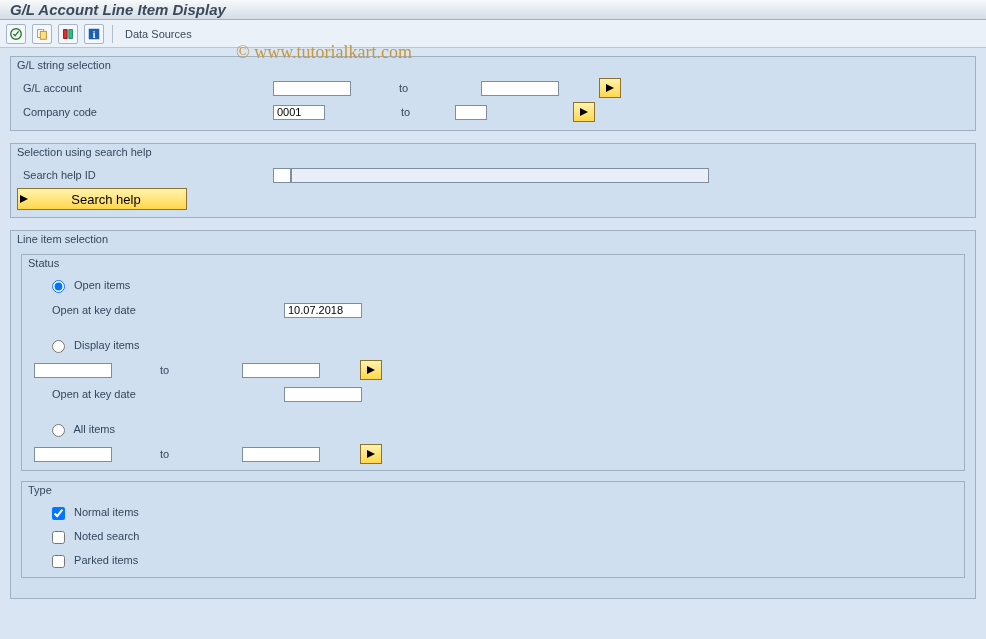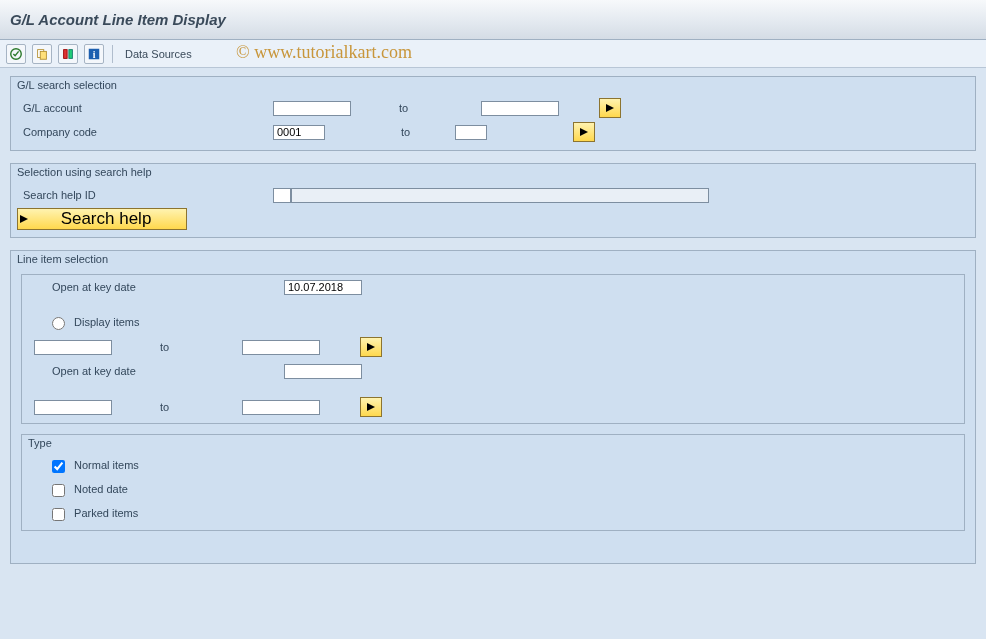--- a/index.html
+++ b/index.html
@@ -9,21 +9,21 @@
     font-size: 11px;
     background: #d9e5f2;
     width: 986px;
     height: 639px;
     overflow: hidden;
     position: relative;
   }
   .title-bar {
     background: linear-gradient(#f7f9fb, #e2e8ef 60%, #d4dce5);
     border-bottom: 1px solid #9fb0c2;
-    height: 40px;
+    height: 20px;
     display:flex;
     align-items:center;
     padding: 0 10px;
     font-size: 15px;
     font-style: italic;
     font-weight: bold;
     color: #3a4a5a;
   }
   .toolbar {
     height: 28px;
@@ -107,21 +107,21 @@
     font-size:12px;
     color:#000;
     margin-left: 40px;
   }
   .search-help-btn {
     height:22px;
     width:170px;
     border:1px solid #8c7430;
     background: linear-gradient(#fff3b0, #ffd84d);
     display:inline-flex; align-items:center;
-    font-size:17px;
+    font-size:13px;
     color:#000;
     cursor:pointer;
     padding-left:0;
     gap:10px;
   }
   .sub-group {
     margin: 4px 10px 10px 10px;
     border:1px solid #9fb0c2;
     background:#cfdff0;
     padding-bottom:4px;
@@ -172,21 +172,21 @@
   </div>
   <div class="tool-sep"></div>
   <div class="tool-label">Data Sources</div>
 </div>
 
 <div class="watermark">© www.tutorialkart.com</div>
 
 <div class="canvas">
 
   <div class="group">
-    <div class="group-title">G/L search selection</div>
+    <div class="group-title">G/L string selection</div>
     <div class="row">
       <div class="lbl">G/L account</div>
       <input class="inp w78" value="" style="">
       <div class="to-col">to</div>
       <input class="inp w78" value="" style="">
       <div class="more-btn">
         <svg width="12" height="12" viewBox="0 0 12 12">
             <path d="M2 2 L10 6 L2 10 Z" fill="#000"></path>
           </svg>
       </div>
@@ -214,25 +214,32 @@
     <div class="row" style="padding-left:6px">
       <div class="search-help-btn">
         <svg width="12" height="12" viewBox="0 0 12 12">
             <path d="M2 2 L10 6 L2 10 Z" fill="#000"></path>
           </svg>
         <span style="flex:1; text-align:center; padding-right:14px;">Search help</span>
       </div>
     </div>
   </div>
 
-  <div class="group" style="padding-bottom:16px; margin-bottom:0;">
+  <div class="group" style="padding-bottom:4px; margin-bottom:0;">
     <div class="group-title">Line item selection</div>
 
     <div class="sub-group">
-
+      <div class="group-title">Status</div>
+
+      <div class="row">
+        <div class="lbl indent">
+          <input type="radio" name="status" class="radio" checked="" style="">
+          <span>Open items</span>
+        </div>
+      </div>
       <div class="row">
         <div class="lbl indent">Open at key date</div>
         <input class="inp w78" value="10.07.2018" style="">
       </div>
 
       <div class="spacer"></div>
         <div class="spacer"></div>
 
       <div class="row">
         <div class="lbl indent">
@@ -252,20 +259,26 @@
       </div>
       <div class="row">
         <div class="lbl indent">Open at key date</div>
         <input class="inp w78" value="" style="">
       </div>
 
       <div class="spacer"></div>
         <div class="spacer"></div>
 
       <div class="row">
+        <div class="lbl indent">
+          <input type="radio" name="status" class="radio" style="">
+          <span>All items</span>
+        </div>
+      </div>
+      <div class="row">
         <input class="inp w78" value="" style="">
         <div class="to-col">to</div>
         <input class="inp w78" value="" style="">
         <div class="more-btn">
           <svg width="12" height="12" viewBox="0 0 12 12">
               <path d="M2 2 L10 6 L2 10 Z" fill="#000"></path>
             </svg>
         </div>
       </div>
     </div>
@@ -274,21 +287,21 @@
       <div class="group-title">Type</div>
       <div class="row">
         <div class="lbl indent">
           <input type="checkbox" class="checkbox" checked="" style="">
           <span>Normal items</span>
         </div>
       </div>
       <div class="row">
         <div class="lbl indent">
           <input type="checkbox" class="checkbox" style="">
-          <span>Noted date</span>
+          <span>Noted search</span>
         </div>
       </div>
       <div class="row">
         <div class="lbl indent">
           <input type="checkbox" class="checkbox" style="">
           <span>Parked items</span>
         </div>
       </div>
     </div>
 

